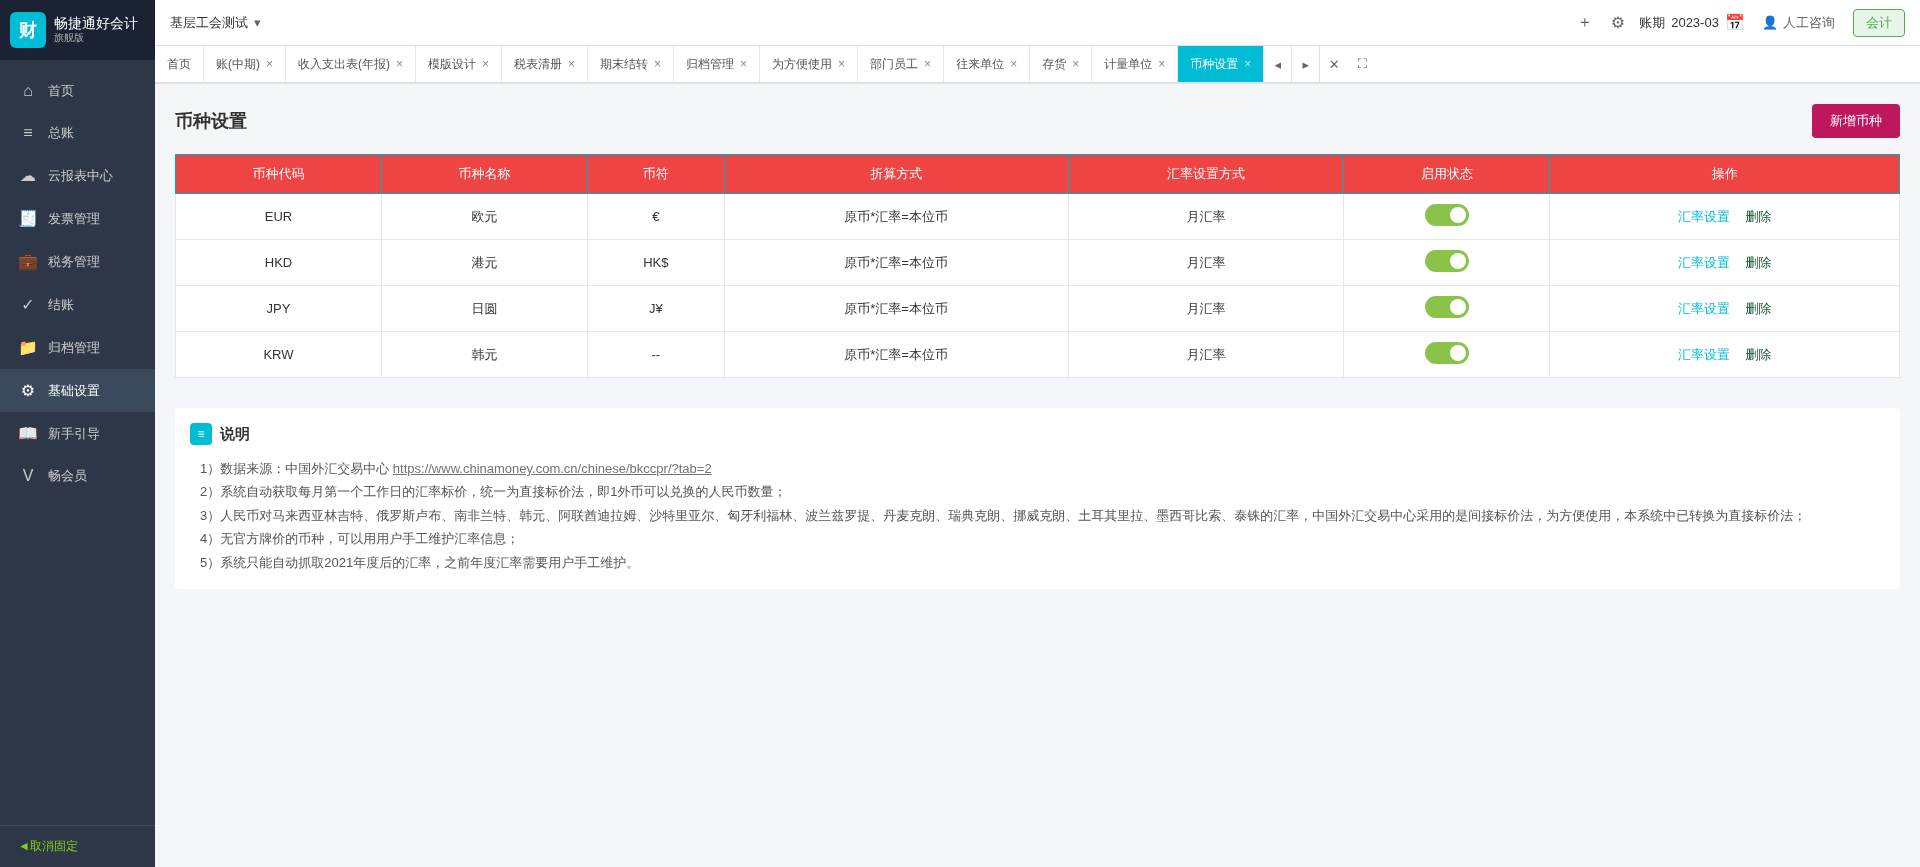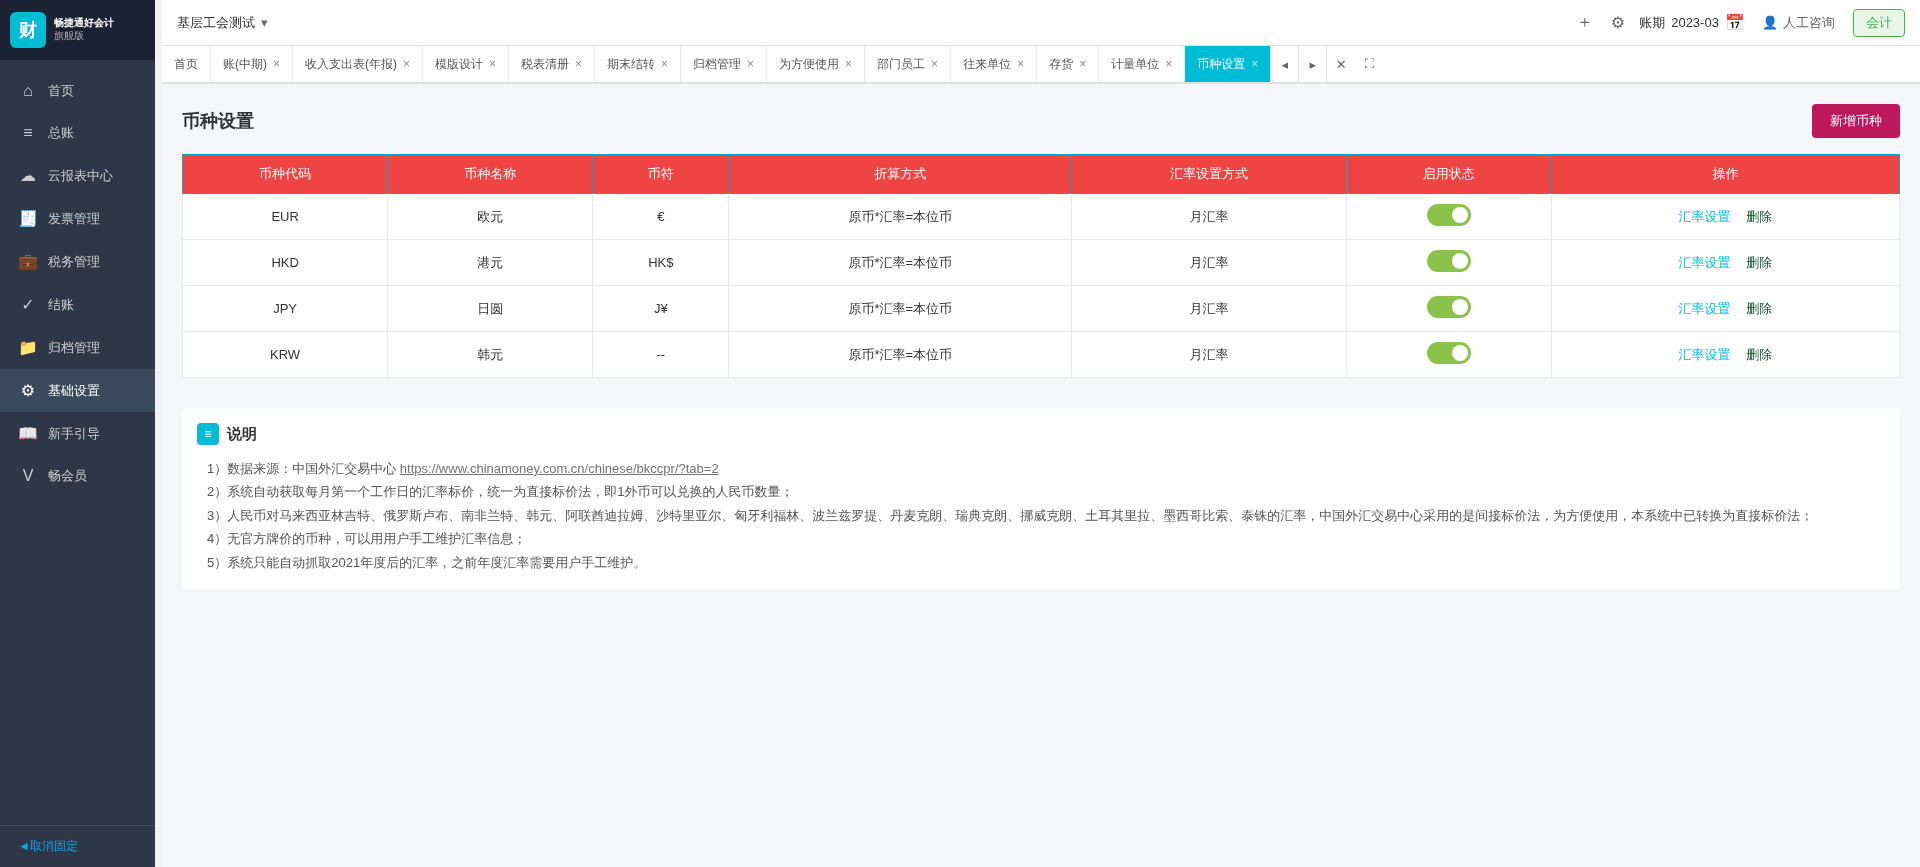--- a/index.html
+++ b/index.html
@@ -27,52 +27,51 @@
       height: 36px;
       background: #00bcd4;
       border-radius: 6px;
       display: flex;
       align-items: center;
       justify-content: center;
       color: white;
       font-size: 18px;
       font-weight: bold;
     }
-    .logo-text { color: white; font-size: 10px; font-weight: bold; line-height: 1.2; }
+    .logo-text { color: white; font-size: 14px; font-weight: normal; line-height: 1.2; }
     .logo-sub { color: #aaa; font-size: 10px; }
     .sidebar-nav { flex: 1; padding: 10px 0; }
     .nav-item {
       display: flex;
       align-items: center;
       padding: 12px 18px;
       gap: 10px;
       color: #ccc;
       cursor: pointer;
       font-size: 13px;
     }
     .nav-item.active { background: #3a4a5c; color: white; }
     .nav-item .nav-icon { font-size: 16px; width: 20px; text-align: center; }
     .sidebar-footer {
       padding: 12px 18px;
-      color: #0ea5e9;
+      color: #84cc16;
       font-size: 12px;
       border-top: 1px solid #3a4a5c;
       cursor: pointer;
       display: flex;
       align-items: flex-end;
       gap: 6px;
     }
 
     
     .main {
       flex: 1;
       display: flex;
       flex-direction: column;
       overflow: hidden;
-      margin-left: 7px;
     }
 
     
     .topbar {
       background: white;
       display: flex;
       align-items: center;
       padding: 0 15px;
       height: 46px;
       border-bottom: 1px solid #e0e0e0;

